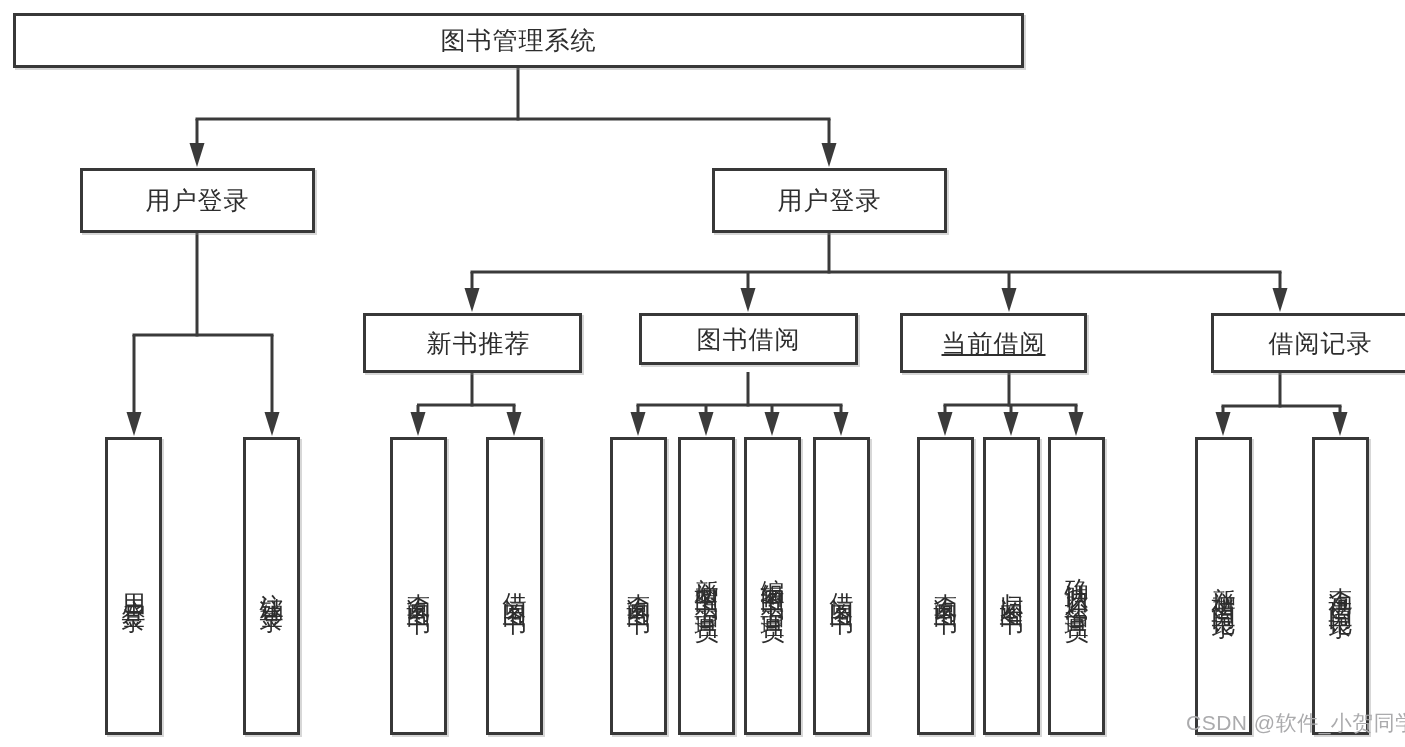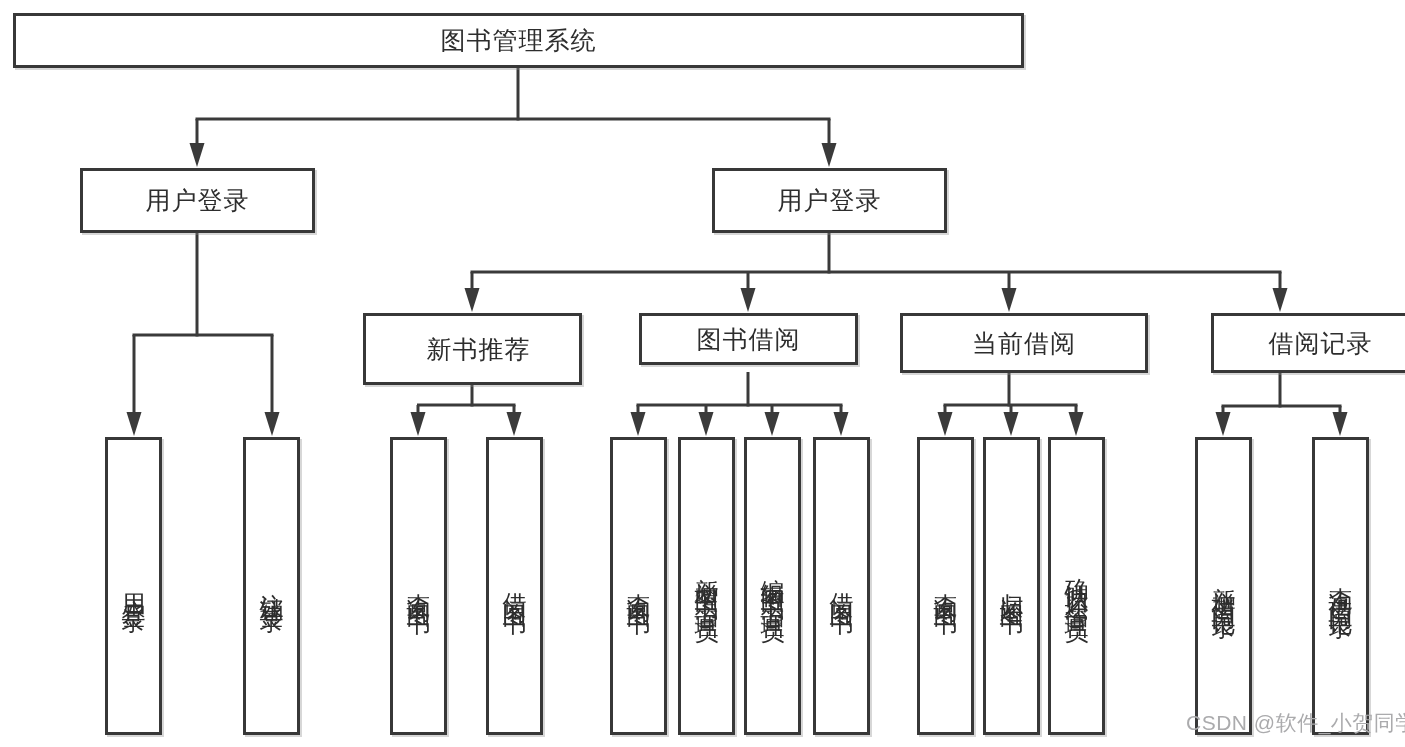--- a/index.html
+++ b/index.html
@@ -15,23 +15,23 @@
   }
   .hlabel{font-size:25px;letter-spacing:1px;white-space:nowrap;}
   .leaf{width:57px;height:298px;top:437px;}
   .vtext{
     writing-mode:vertical-rl;text-orientation:mixed;
     font-size:24px;letter-spacing:6px;line-height:1;white-space:nowrap;
   }
   .n-root{left:13px;top:13px;width:1011px;height:55px;}
   .n-l2-0{left:80px;top:168px;width:235px;height:65px;}
   .n-l2-1{left:712px;top:168px;width:235px;height:65px;}
-  .n-l3-0{left:363px;top:313px;width:219px;height:72px;padding-left:12px;}
+  .n-l3-0{left:363px;top:313px;width:219px;height:60px;padding-left:12px;}
   .n-l3-1{left:639px;top:313px;width:219px;height:52px;}
-  .n-l3-2{left:900px;top:313px;width:248px;height:60px;}
+  .n-l3-2{left:900px;top:313px;width:187px;height:60px;text-decoration:underline;}
   .n-l3-3{left:1171px;top:313px;width:219px;height:60px;margin-left:40px;}
   .f0{left:105px;}  .f1{left:243px;}
   .f2{left:390px;}  .f3{left:486px;}
   .f4{left:610px;}  .f5{left:678px;}  .f6{left:744px;}  .f7{left:813px;}
   .f8{left:917px;}  .f9{left:983px;}  .f10{left:1048px;}
   .f11{left:1195px;} .f12{left:1312px;}
   .watermark{
     position:absolute;left:1186px;top:709px;z-index:3;
     font-size:21px;color:#ababad;white-space:nowrap;letter-spacing:0.5px;
   }

